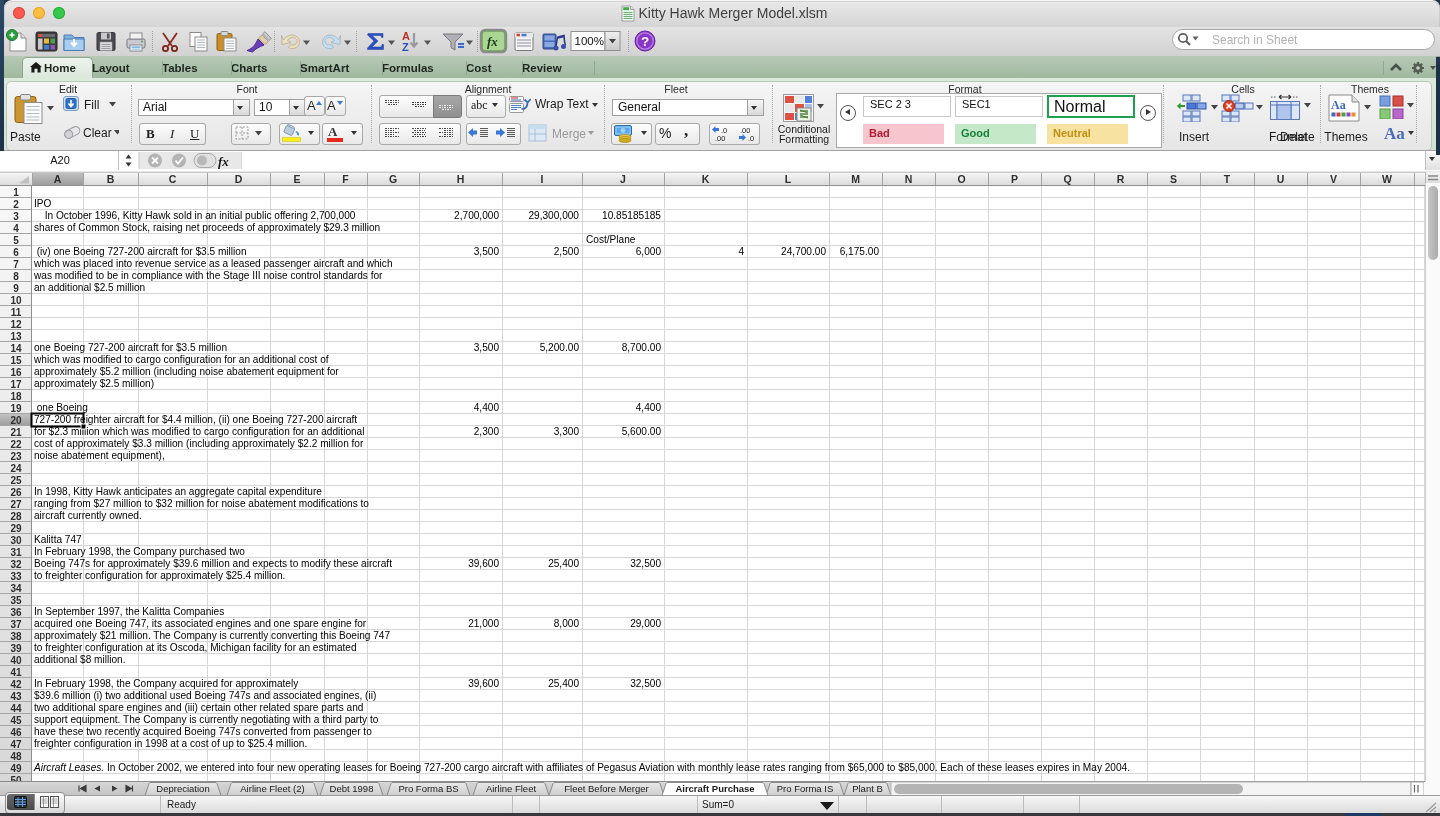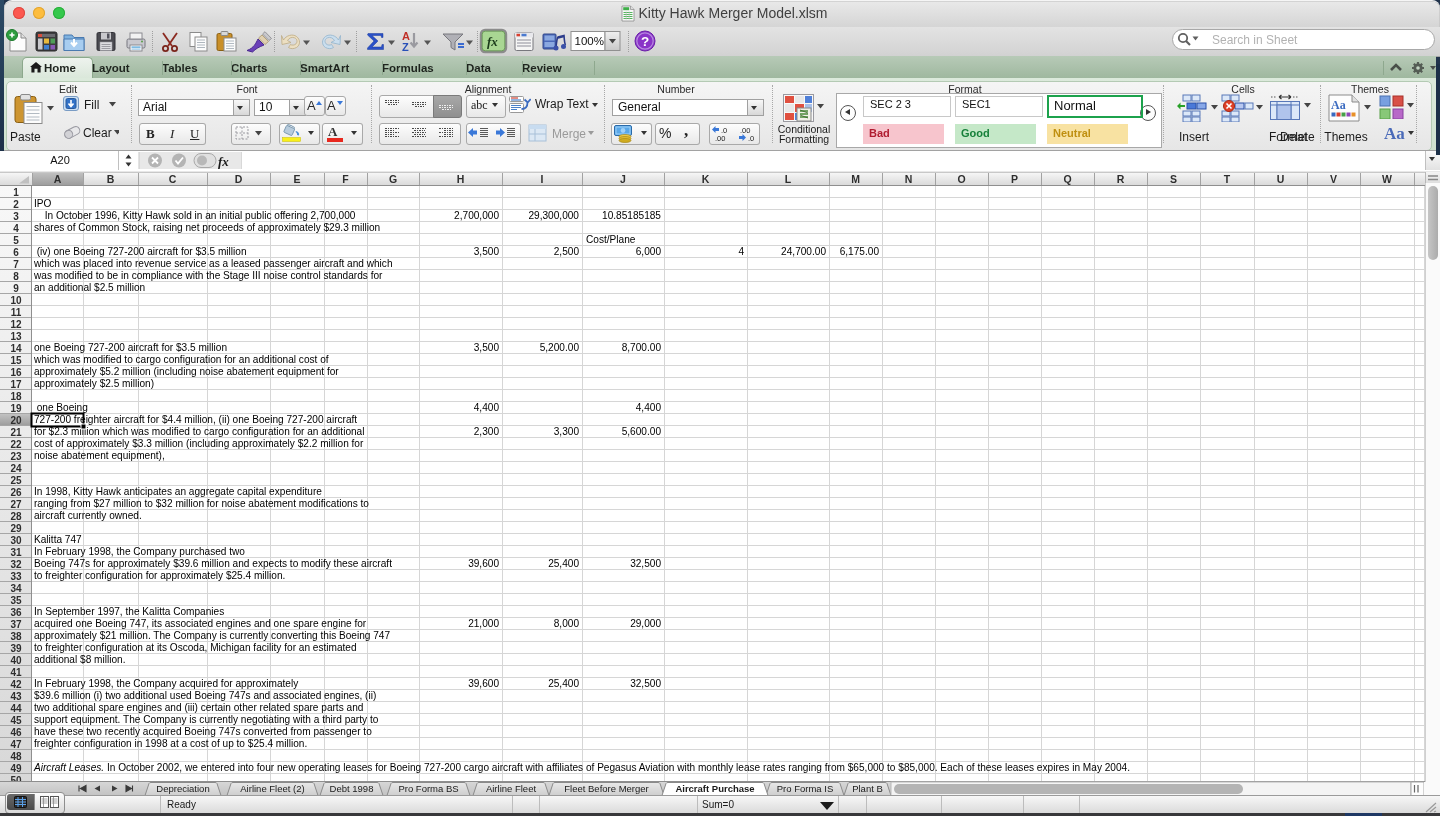--- a/index.html
+++ b/index.html
@@ -215,21 +215,21 @@
   <div class="abs" style="left:22px;top:57px;width:69px;height:21px;background:linear-gradient(#eef3ee,#d9e7d9);border:1px solid #8ca88c;border-bottom:none;border-radius:5px 5px 0 0;"></div>
   <svg class="abs" style="left:30px;top:62px;" width="12" height="11" viewBox="0 0 12 11">
       <path d="M6 0 L12 5 L10.6 5 L10.6 10.5 L7.5 10.5 L7.5 6.8 L4.5 6.8 L4.5 10.5 L1.4 10.5 L1.4 5 L0 5 Z" fill="#1a1a1a"></path>
     </svg>
   <div class="abs rtab" style="left:44px;width:44px;">Home</div>
   <div class="abs rtab" style="left:92px;width:70px;">Layout</div>
   <div class="abs rtab" style="left:162px;width:69px;">Tables</div>
   <div class="abs rtab" style="left:231px;width:69px;">Charts</div>
   <div class="abs rtab" style="left:300px;width:82px;">SmartArt</div>
   <div class="abs rtab" style="left:382px;width:84px;">Formulas</div>
-  <div class="abs rtab" style="left:466px;width:56px;">Data</div>
+  <div class="abs rtab" style="left:466px;width:56px;">Cost</div>
   <div class="abs rtab" style="left:522px;width:72px;">Review</div>
   <div class="abs rtabsep" style="left:162px;"></div>
   <div class="abs rtabsep" style="left:231px;"></div>
   <div class="abs rtabsep" style="left:300px;"></div>
   <div class="abs rtabsep" style="left:382px;"></div>
   <div class="abs rtabsep" style="left:466px;"></div>
   <div class="abs rtabsep" style="left:522px;"></div>
   <div class="abs rtabsep" style="left:594px;"></div>
   <div class="abs rtabsep" style="left:1383px;"></div>
   <svg class="abs" style="left:1389px;top:61px;" width="48px" height="14" viewBox="0 0 48 14">
@@ -241,21 +241,21 @@
           <path d="M29 1 v2.5 M29 10.5 v2.5 M23 7 h2.5 M32.5 7 h2.5 M24.8 2.8 l1.8 1.8 M31.4 9.4 l1.8 1.8 M33.2 2.8 l-1.8 1.8 M26.6 9.4 l-1.8 1.8"></path>
         </g>
       </g>
       <path d="M41 5 h6 l-3 4 Z" fill="#4a4f4a"></path>
     </svg>
   <div class="abs" id="ribbon"></div>
   <div class="abs" id="ribbonpanel"></div>
   <div class="abs glabel" style="left:38px;width:60px;">Edit</div>
   <div class="abs glabel" style="left:217px;width:60px;">Font</div>
   <div class="abs glabel" style="left:448px;width:80px;">Alignment</div>
-  <div class="abs glabel" style="left:636px;width:80px;">Number</div>
+  <div class="abs glabel" style="left:636px;width:80px;">Fleet</div>
   <div class="abs glabel" style="left:925px;width:80px;">Format</div>
   <div class="abs glabel" style="left:1203px;width:80px;">Cells</div>
   <div class="abs glabel" style="left:1330px;width:80px;">Themes</div>
   <div class="abs gsep" style="left:131px;"></div>
   <div class="abs gsep" style="left:371px;"></div>
   <div class="abs gsep" style="left:604px;"></div>
   <div class="abs gsep" style="left:772px;"></div>
   <div class="abs gsep" style="left:1163px;"></div>
   <div class="abs gsep" style="left:1320px;"></div>
   <div class="abs gsep" style="left:1416px;"></div>
@@ -437,21 +437,21 @@
     </svg>
   <div class="abs" style="left:768px;top:125px;width:72px;text-align:center;font-size:10.5px;color:#1c1c1c;line-height:9.5px;">Conditional<br>Formatting</div>
 
   <div class="abs" style="left:836px;top:93px;width:324px;height:53px;background:#fff;border:1px solid #a8a8a8;"></div>
   <div class="abs" style="left:840px;top:105px;width:14px;height:14px;border:1px solid #555;border-radius:50%;background:#fdfdfd;"></div>
   <div class="abs" style="left:844.5px;top:108.5px;width:0;height:0;border-top:3.5px solid transparent;border-bottom:3.5px solid transparent;border-right:5px solid #333;"></div>
   <div class="abs" style="left:1140px;top:105px;width:14px;height:14px;border:1px solid #555;border-radius:50%;background:#fdfdfd;"></div>
   <div class="abs" style="left:1146px;top:108.5px;width:0;height:0;border-top:3.5px solid transparent;border-bottom:3.5px solid transparent;border-left:5px solid #333;"></div>
   <div class="abs" style="left:863px;top:96px;width:80px;height:18px;border:1px solid #c8c8c8;font-size:11px;color:#111;padding:1px 0 0 6px;">SEC 2 3</div>
   <div class="abs" style="left:955px;top:96px;width:80px;height:18px;border:1px solid #c8c8c8;font-size:11px;color:#111;padding:1px 0 0 6px;">SEC1</div>
-  <div class="abs" style="left:1047px;top:95px;width:79px;height:18px;border:2px solid #1ca24c;font-size:13px;color:#111;padding:1px 8px 0 5px;">Normal</div>
+  <div class="abs" style="left:1047px;top:95px;width:79px;height:18px;border:2px solid #1ca24c;font-size:16px;color:#111;padding:1px 0 0 5px;">Normal</div>
   <div class="abs" style="left:863px;top:124px;width:81px;height:20px;background:#f7c5cd;font-size:11px;font-weight:bold;color:#b01c30;padding:3px 0 0 6px;box-sizing:border-box;">Bad</div>
   <div class="abs" style="left:955px;top:124px;width:81px;height:20px;background:#c5e8c8;font-size:11px;font-weight:bold;color:#17803a;padding:3px 0 0 6px;box-sizing:border-box;">Good</div>
   <div class="abs" style="left:1047px;top:124px;width:81px;height:20px;background:#f8e2a2;font-size:11px;font-weight:bold;color:#bf8f10;padding:3px 0 0 6px;box-sizing:border-box;">Neutral</div>
 
   <svg class="abs" style="left:1176px;top:94px;" width="42" height="28" viewBox="0 0 42 28">
       <g fill="#dce8f8" stroke="#5878b8">
         <rect x="7" y="1" width="8" height="6"></rect>
         <rect x="16" y="1" width="8" height="6"></rect>
         <rect x="7" y="17" width="8" height="5"></rect>
         <rect x="16" y="17" width="8" height="5"></rect>

